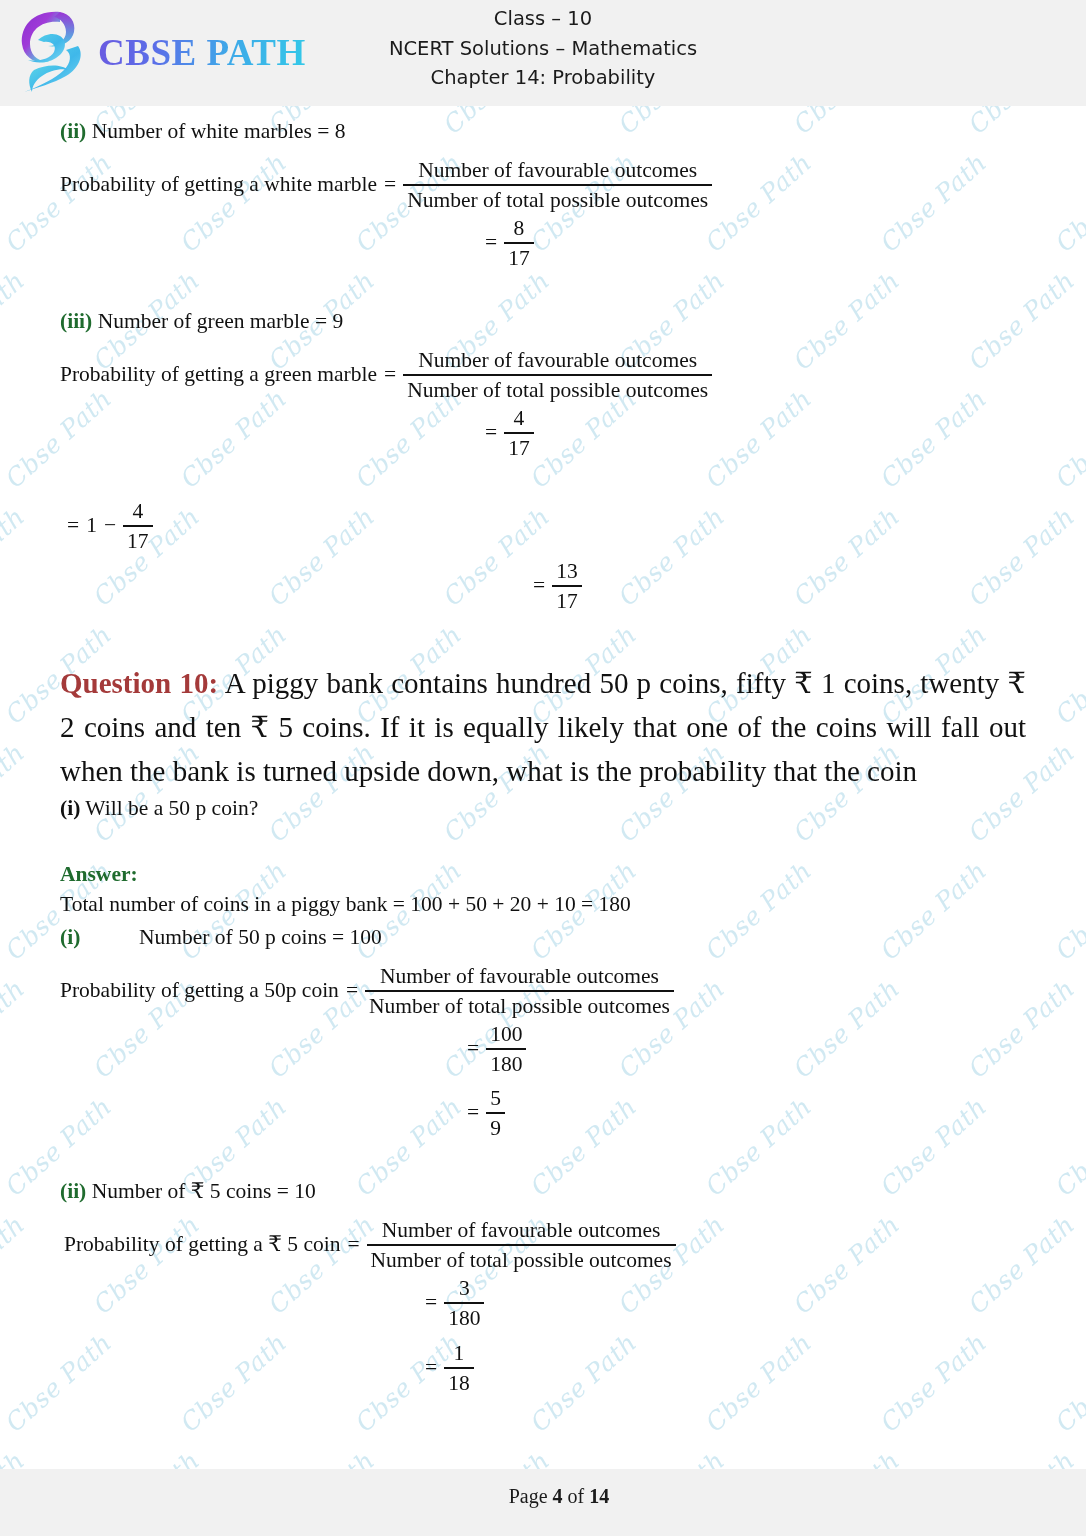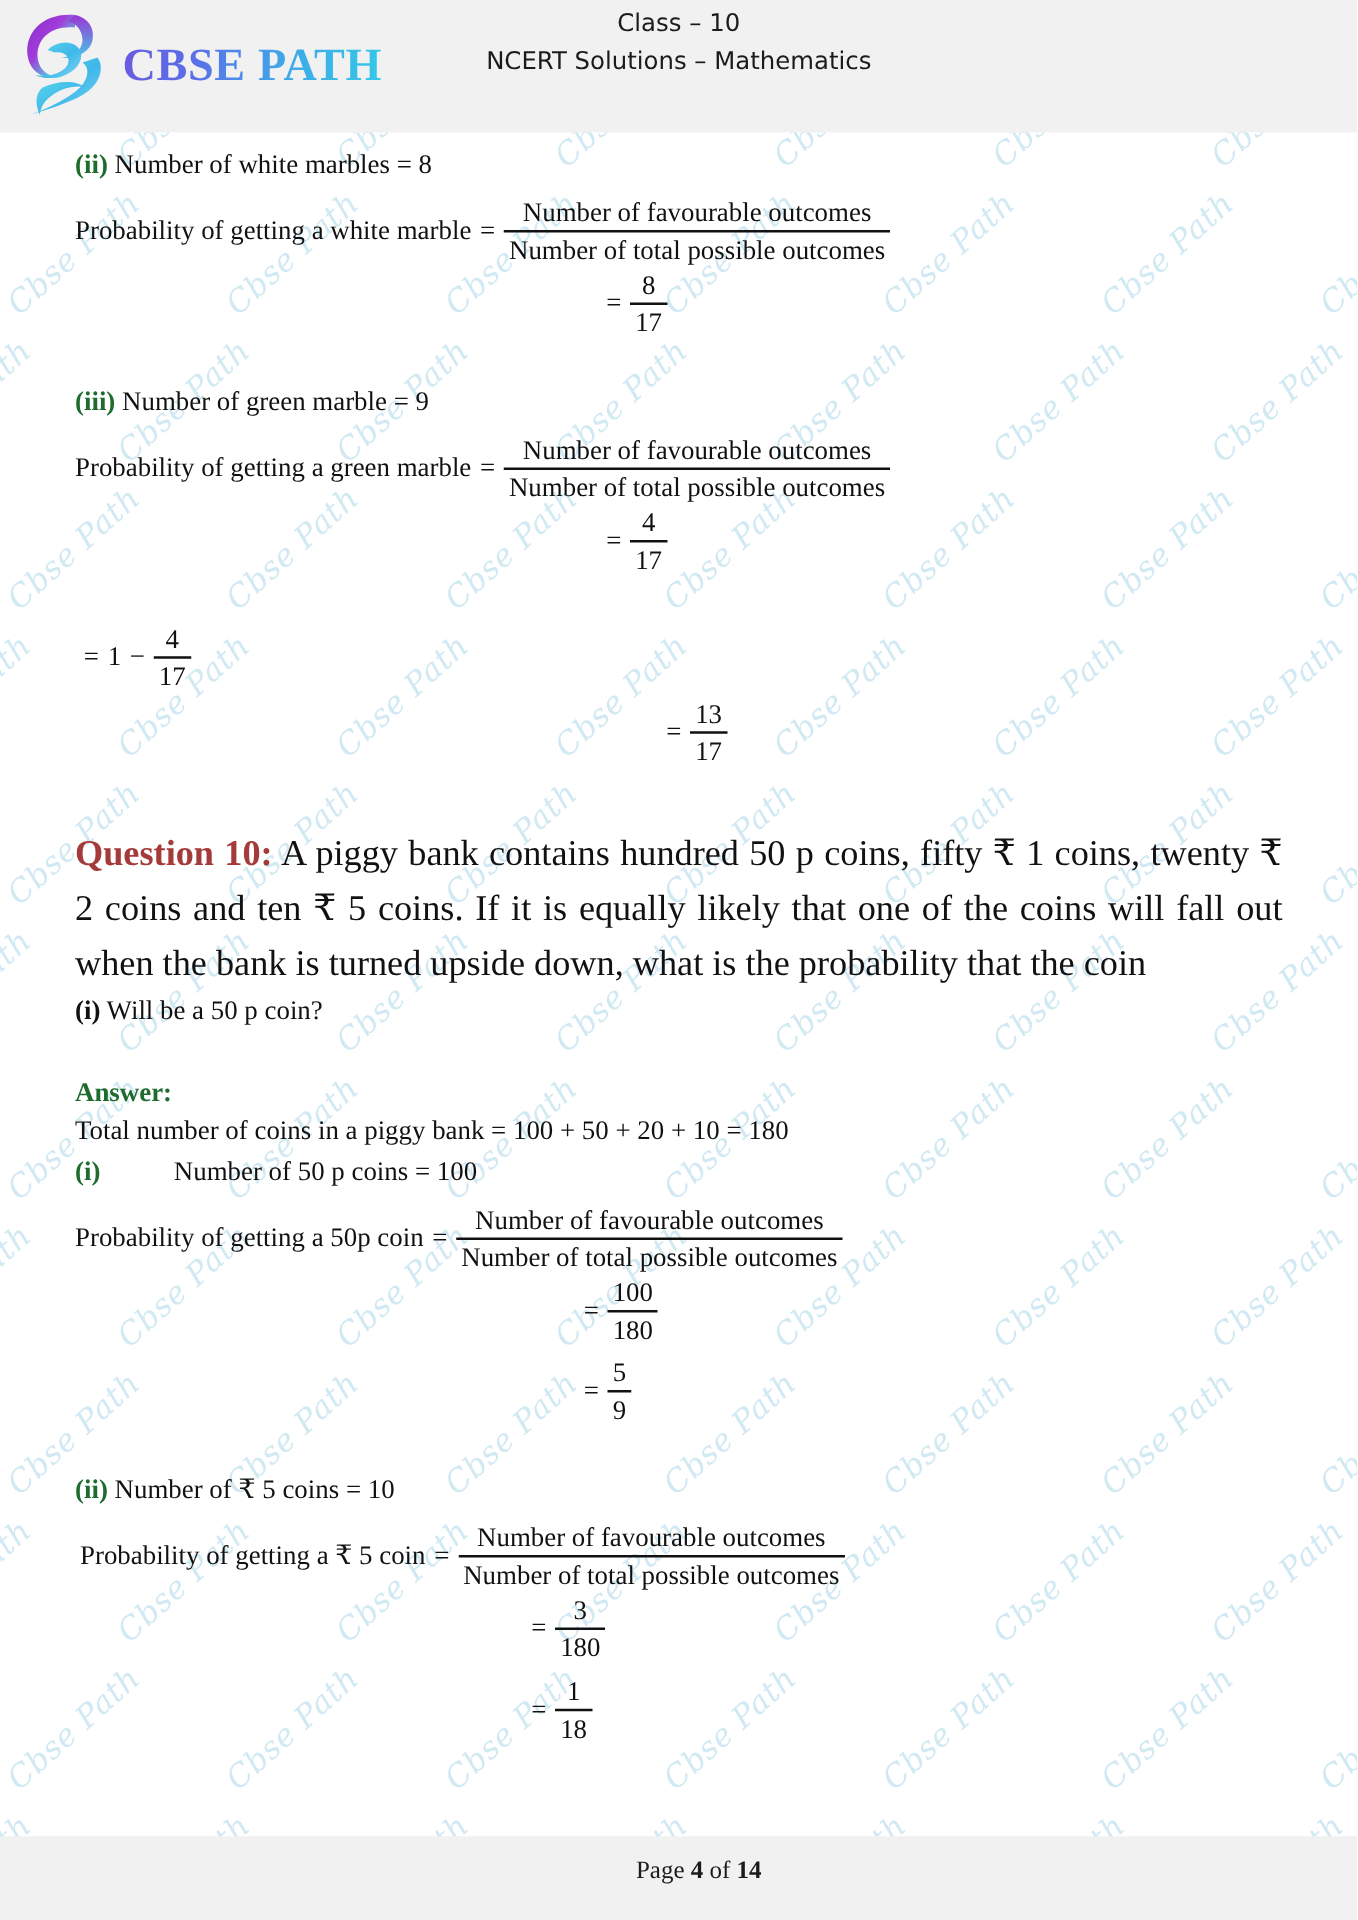--- a/index.html
+++ b/index.html
@@ -297,20 +297,21 @@
         <path d="M46 6 C56 8 62 16 60 26 C58 36 46 42 34 40 C44 40 52 34 52 26 C52 18 46 12 40 11 Z" fill="url(#g3)"></path>
         <path d="M24 34 C30 28 40 26 46 30 C54 35 52 46 42 52 C34 57 22 58 14 54 C24 56 36 53 40 46 C43 40 38 35 30 36 Z" fill="url(#g2)"></path>
         <path d="M64 40 C70 48 66 62 52 70 C40 77 22 82 10 86 C26 80 42 72 50 64 C57 57 58 48 52 44 Z" fill="url(#g2)"></path>
         <path d="M20 64 C32 58 48 58 54 64 C48 62 36 64 28 70 C22 74 18 80 18 86 C14 78 14 69 20 64 Z" fill="url(#g2)"></path>
       </svg>
       <span class="logo-text">CBSE PATH</span>
     </div>
     <div class="header-titles">
       <div>Class – 10</div>
       <div>NCERT Solutions – Mathematics</div>
+      <div>Chapter 14: Probability</div>
     </div>
   </div>
 
   <div class="content">
 
     <div class="gap-sm"></div>
 
     <div class="line">
       <span class="lbl-green">(ii)</span>
       <span>Number of white marbles = 8</span>

